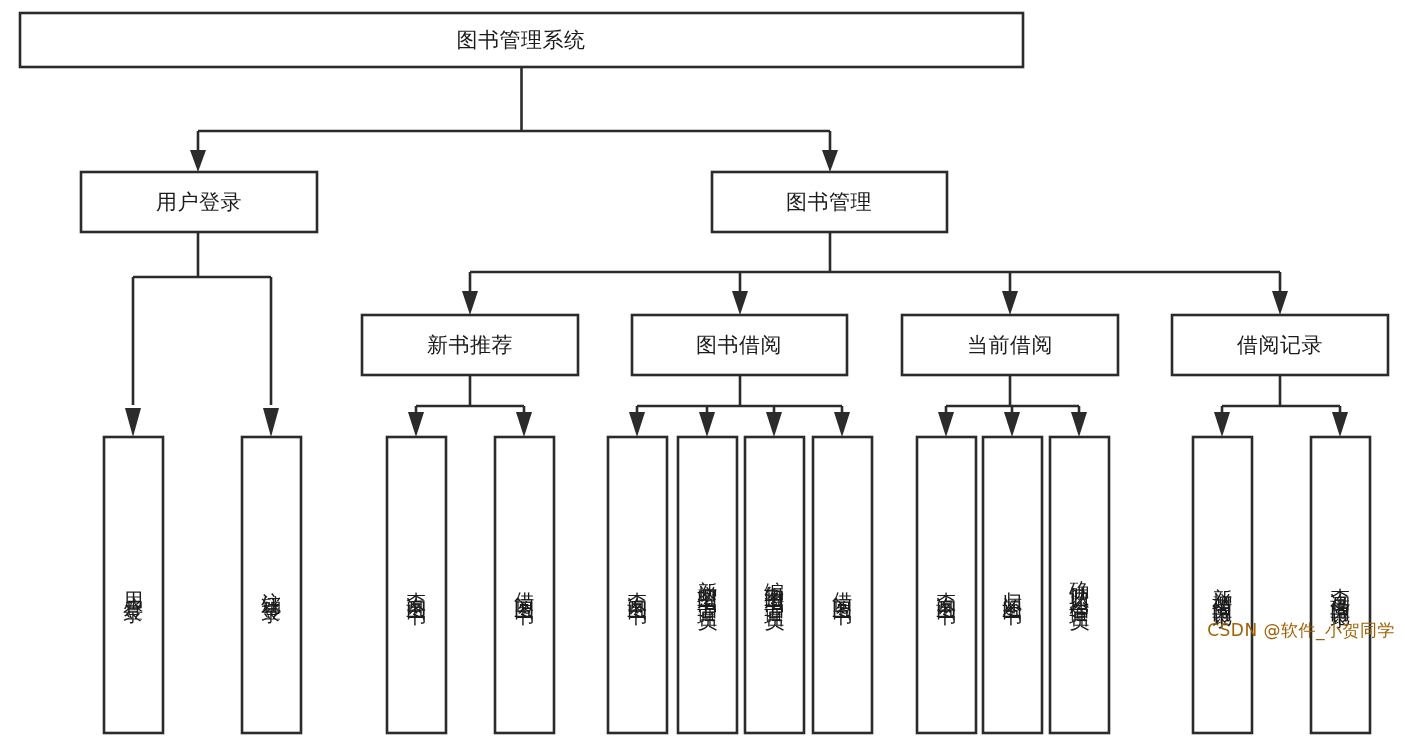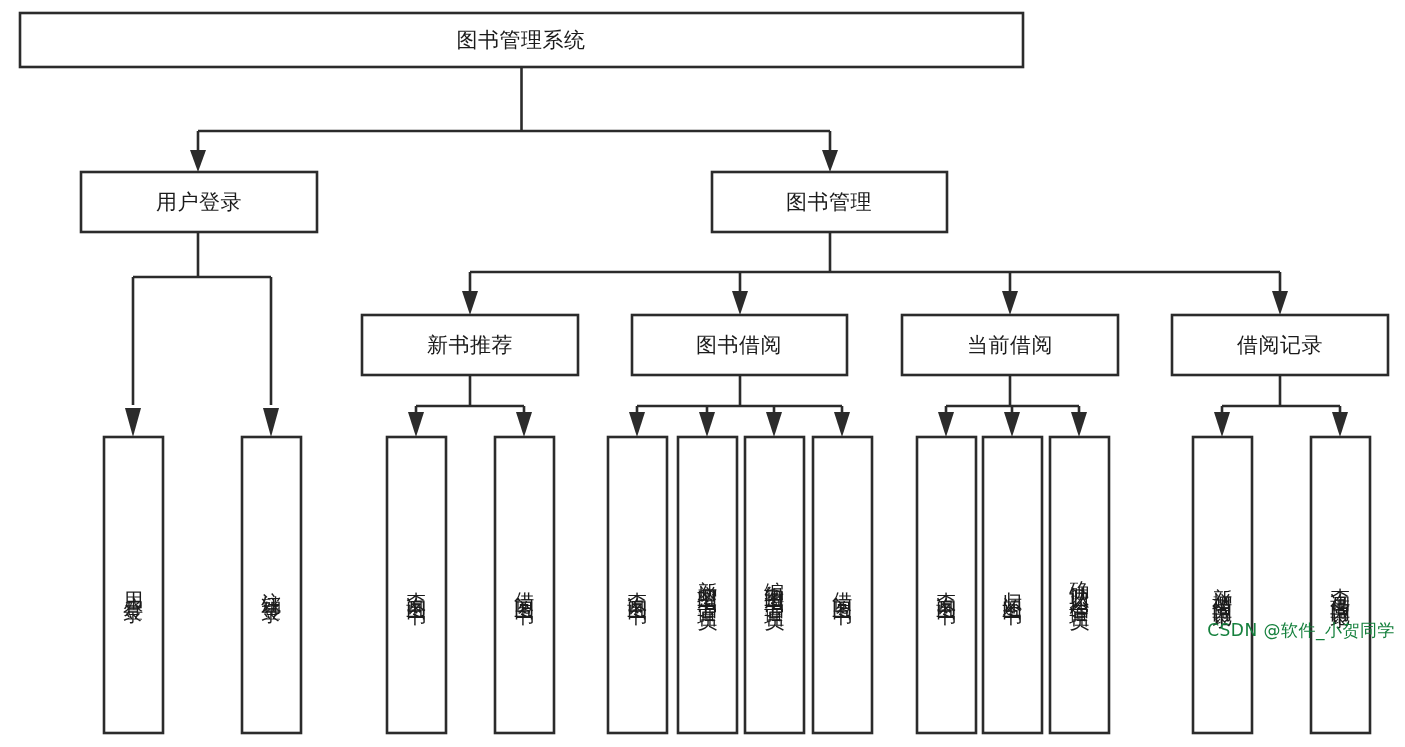--- a/index.html
+++ b/index.html
@@ -68,21 +68,21 @@
     letter-spacing: 4.5px;
     white-space: nowrap;
     text-align: center;
   }
   #watermark {
     position: absolute;
     right: 10px;
     bottom: 4px;
     font-family: "DejaVu Sans", "Liberation Sans", sans-serif;
     font-size: 17px;
-    color: #15803d;
+    color: #a16207;
     white-space: nowrap;
     letter-spacing: 0.5px;
   }
 </style>
 </head>
 <body>
 
 <div id="diagram-root">
 
   <svg id="flow-svg" viewBox="0 0 1405 747">

